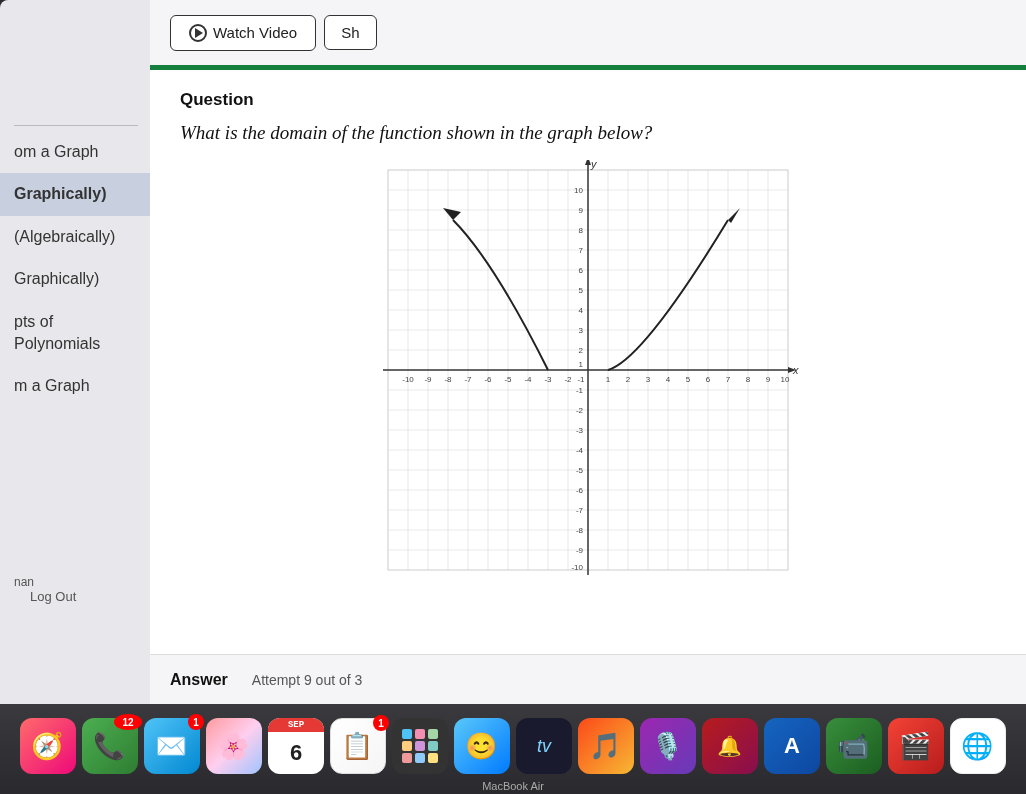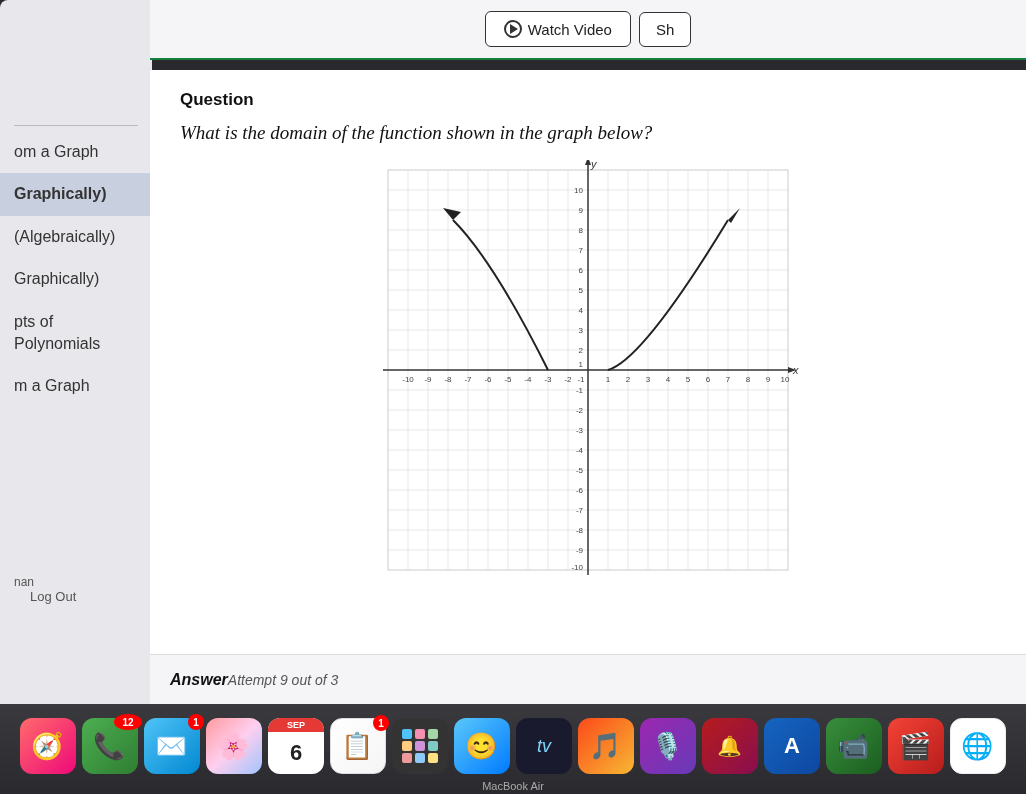--- a/index.html
+++ b/index.html
@@ -39,27 +39,27 @@
       background: #c8d0e0;
       font-weight: 600;
     }
 
     
     .page-header {
       position: absolute;
       top: 0;
       left: 150px;
       right: 0;
-      height: 60px;
+      height: 70px;
       background: #f5f5f7;
       display: flex;
       align-items: center;
-      justify-content: center;
+      justify-content: flex-start;
       padding: 0 20px;
-      border-bottom: 2px solid #15803d;
+      border-bottom: 5px solid #15803d;
     }
 
     .watch-video-btn {
       display: flex;
       align-items: center;
       gap: 6px;
       border: 1.5px solid #333;
       border-radius: 6px;
       padding: 8px 18px;
       background: white;
@@ -143,22 +143,21 @@
       position: absolute;
       bottom: 90px;
       left: 150px;
       right: 0;
       height: 50px;
       background: #f5f5f7;
       border-top: 1px solid #ddd;
       display: flex;
       align-items: center;
       padding: 0 20px;
-      gap: 0;
-      font-style: italic;
+      gap: 24px;
     }
 
     .answer-label {
       font-size: 16px;
       font-weight: 700;
       color: #111;
     }
 
     .attempt-text {
       font-size: 14px;
@@ -397,21 +396,21 @@
     </div>
 
     <div class="dock-item mail" style="font-size:26px;position:relative;">
       ✉️
       <span style="position:absolute;top:-4px;right:-4px;background:red;color:white;border-radius:50%;width:16px;height:16px;font-size:10px;display:flex;align-items:center;justify-content:center;font-weight:700;">1</span>
     </div>
 
     <div class="dock-item" style="background:linear-gradient(135deg,#ff9a9e,#fecfef,#a1c4fd);font-size:26px;">🌸</div>
 
     <div class="dock-item calendar" style="background:white;padding:0;overflow:hidden;display:flex;flex-direction:column;align-items:stretch;">
-      <div class="cal-month" style="background:#e53935;color:white;font-size:9px;text-align:center;padding:2px 0;font-weight:700;">SEP</div>
+      <div class="cal-month" style="background:#e53935;color:white;font-size:9px;text-align:center;padding:2px 0;font-weight:700;font-family:Liberation Mono, monospace;">SEP</div>
       <div class="cal-day" style="font-size:22px;color:#222;font-weight:700;text-align:center;flex:1;display:flex;align-items:center;justify-content:center;">6</div>
     </div>
 
     <div class="dock-item" style="background:linear-gradient(135deg,#fff,#f5f5f5);font-size:26px;border:1px solid #ddd;">
       <span style="position:absolute;top:-4px;right:-4px;background:red;color:white;border-radius:50%;width:16px;height:16px;font-size:10px;display:flex;align-items:center;justify-content:center;font-weight:700;">1</span>
       📋
     </div>
 
     <div class="dock-item" style="background:#333;font-size:10px;color:white;display:flex;flex-direction:column;align-items:center;justify-content:center;gap:2px;">
       <div style="display:flex;gap:3px;">

